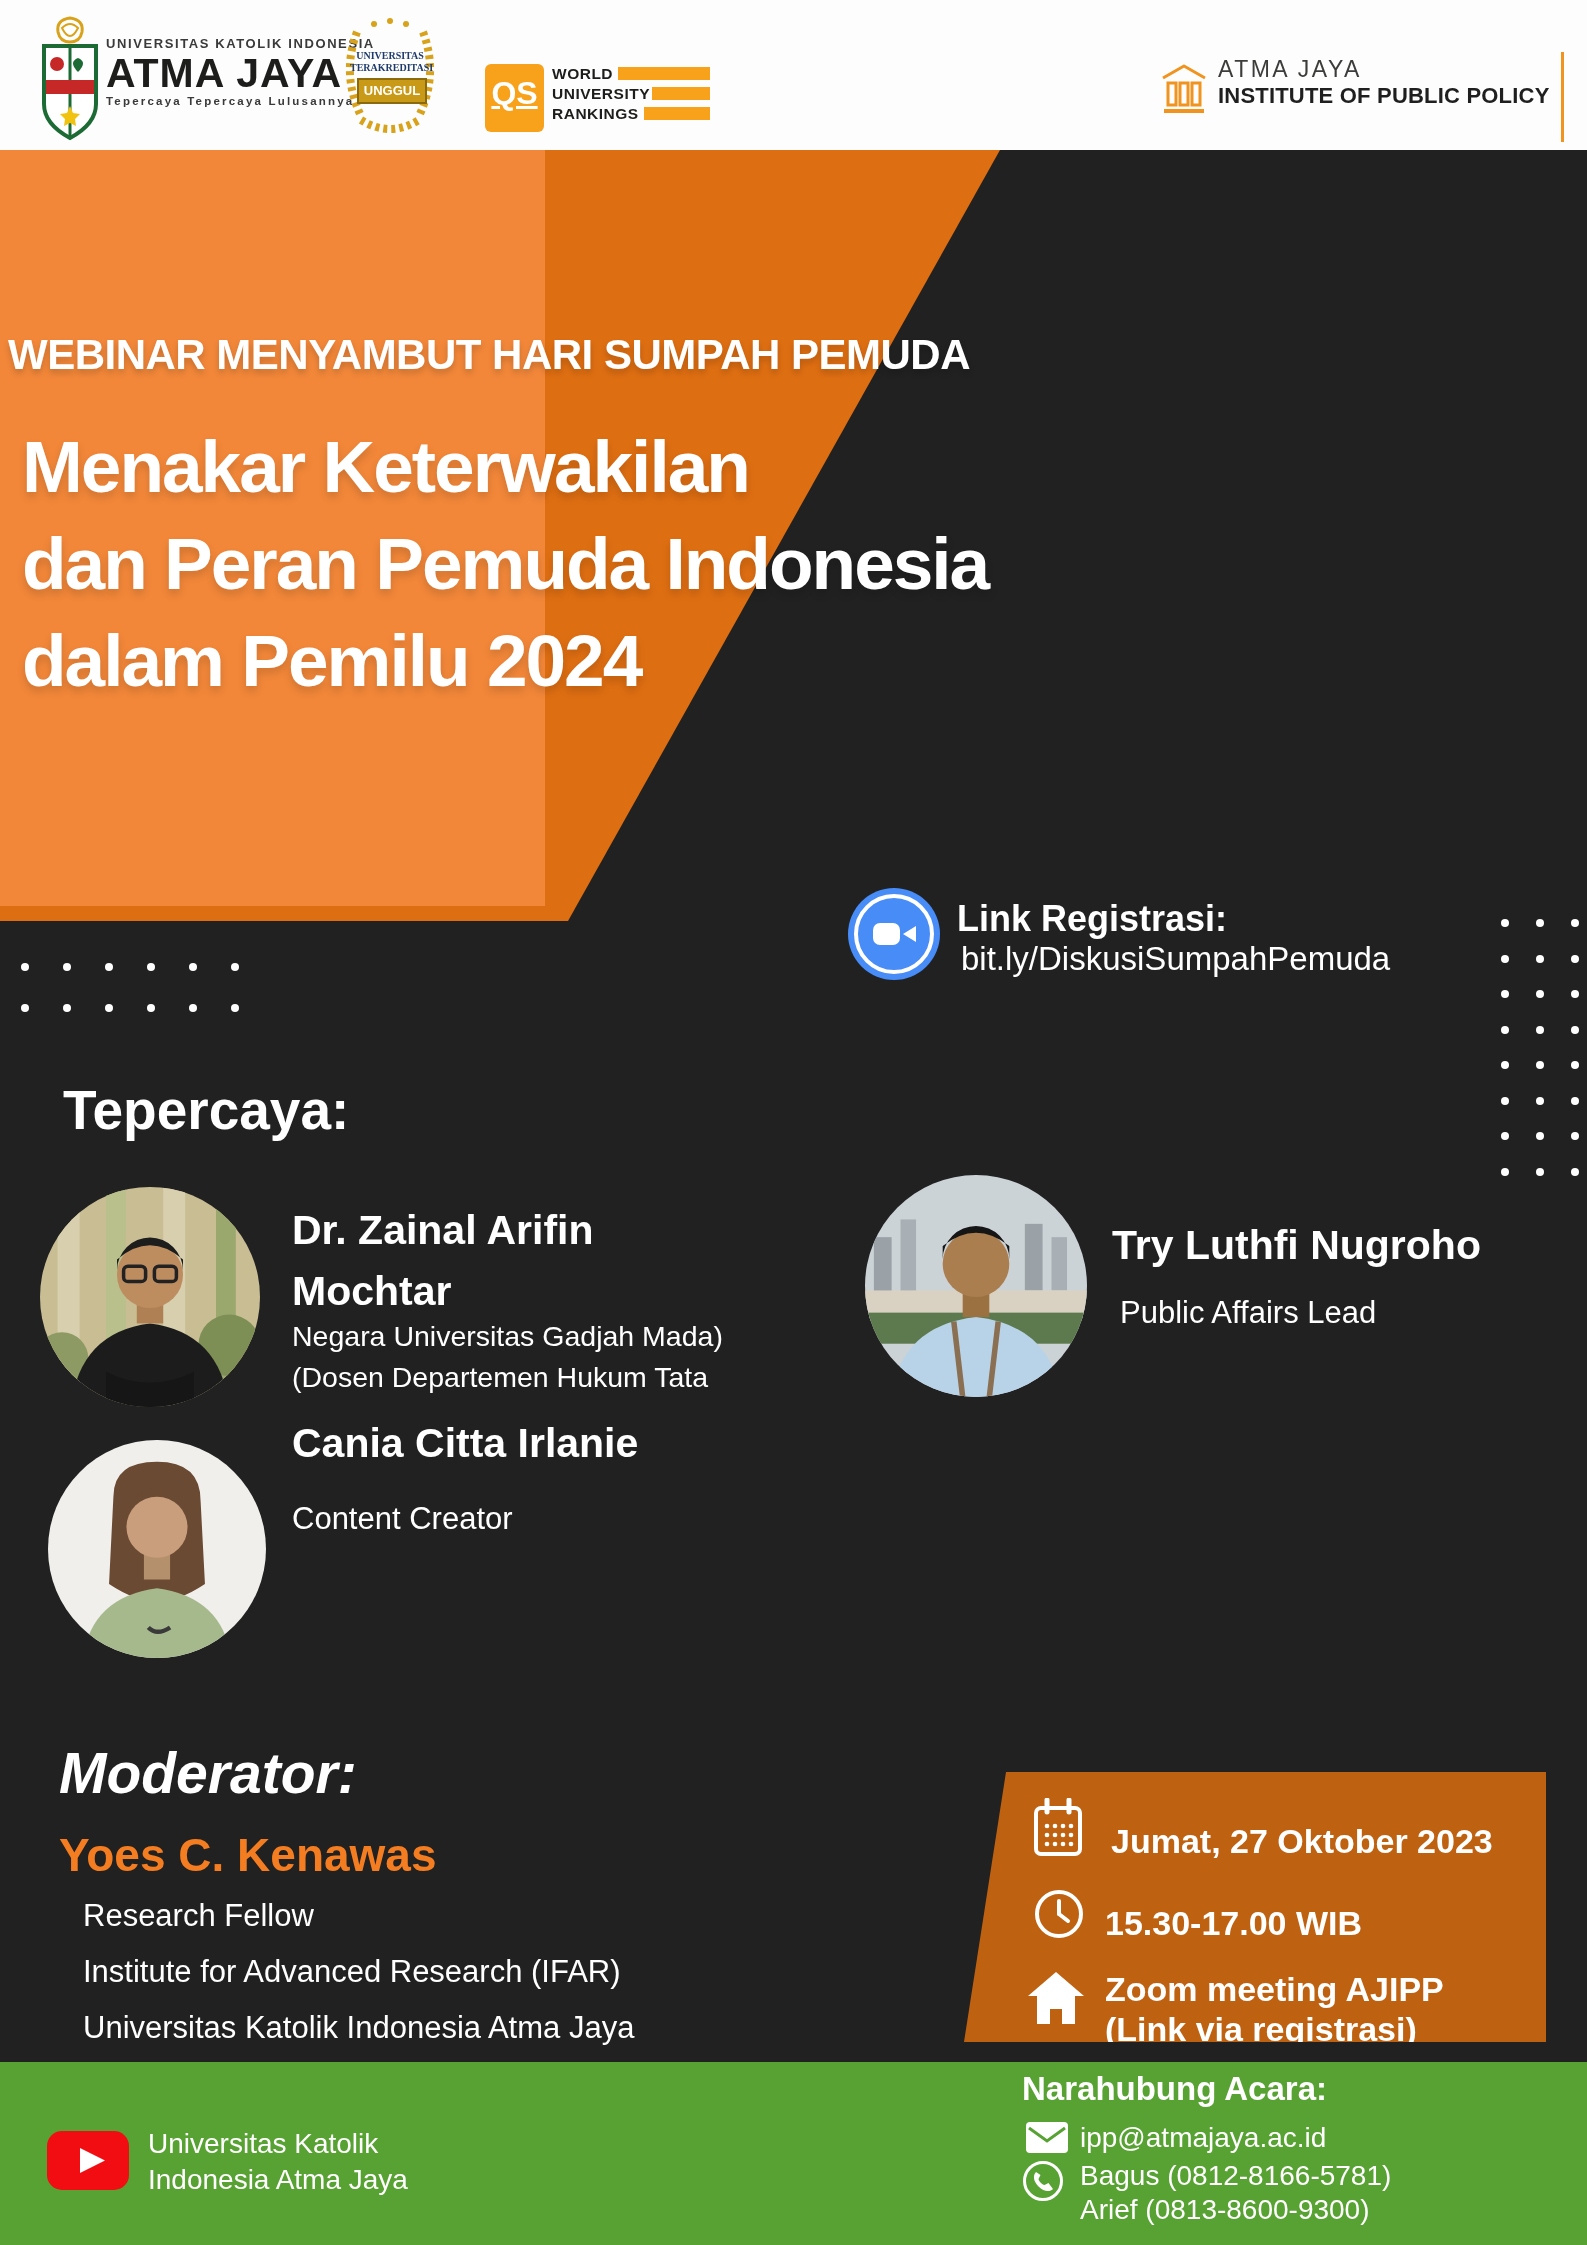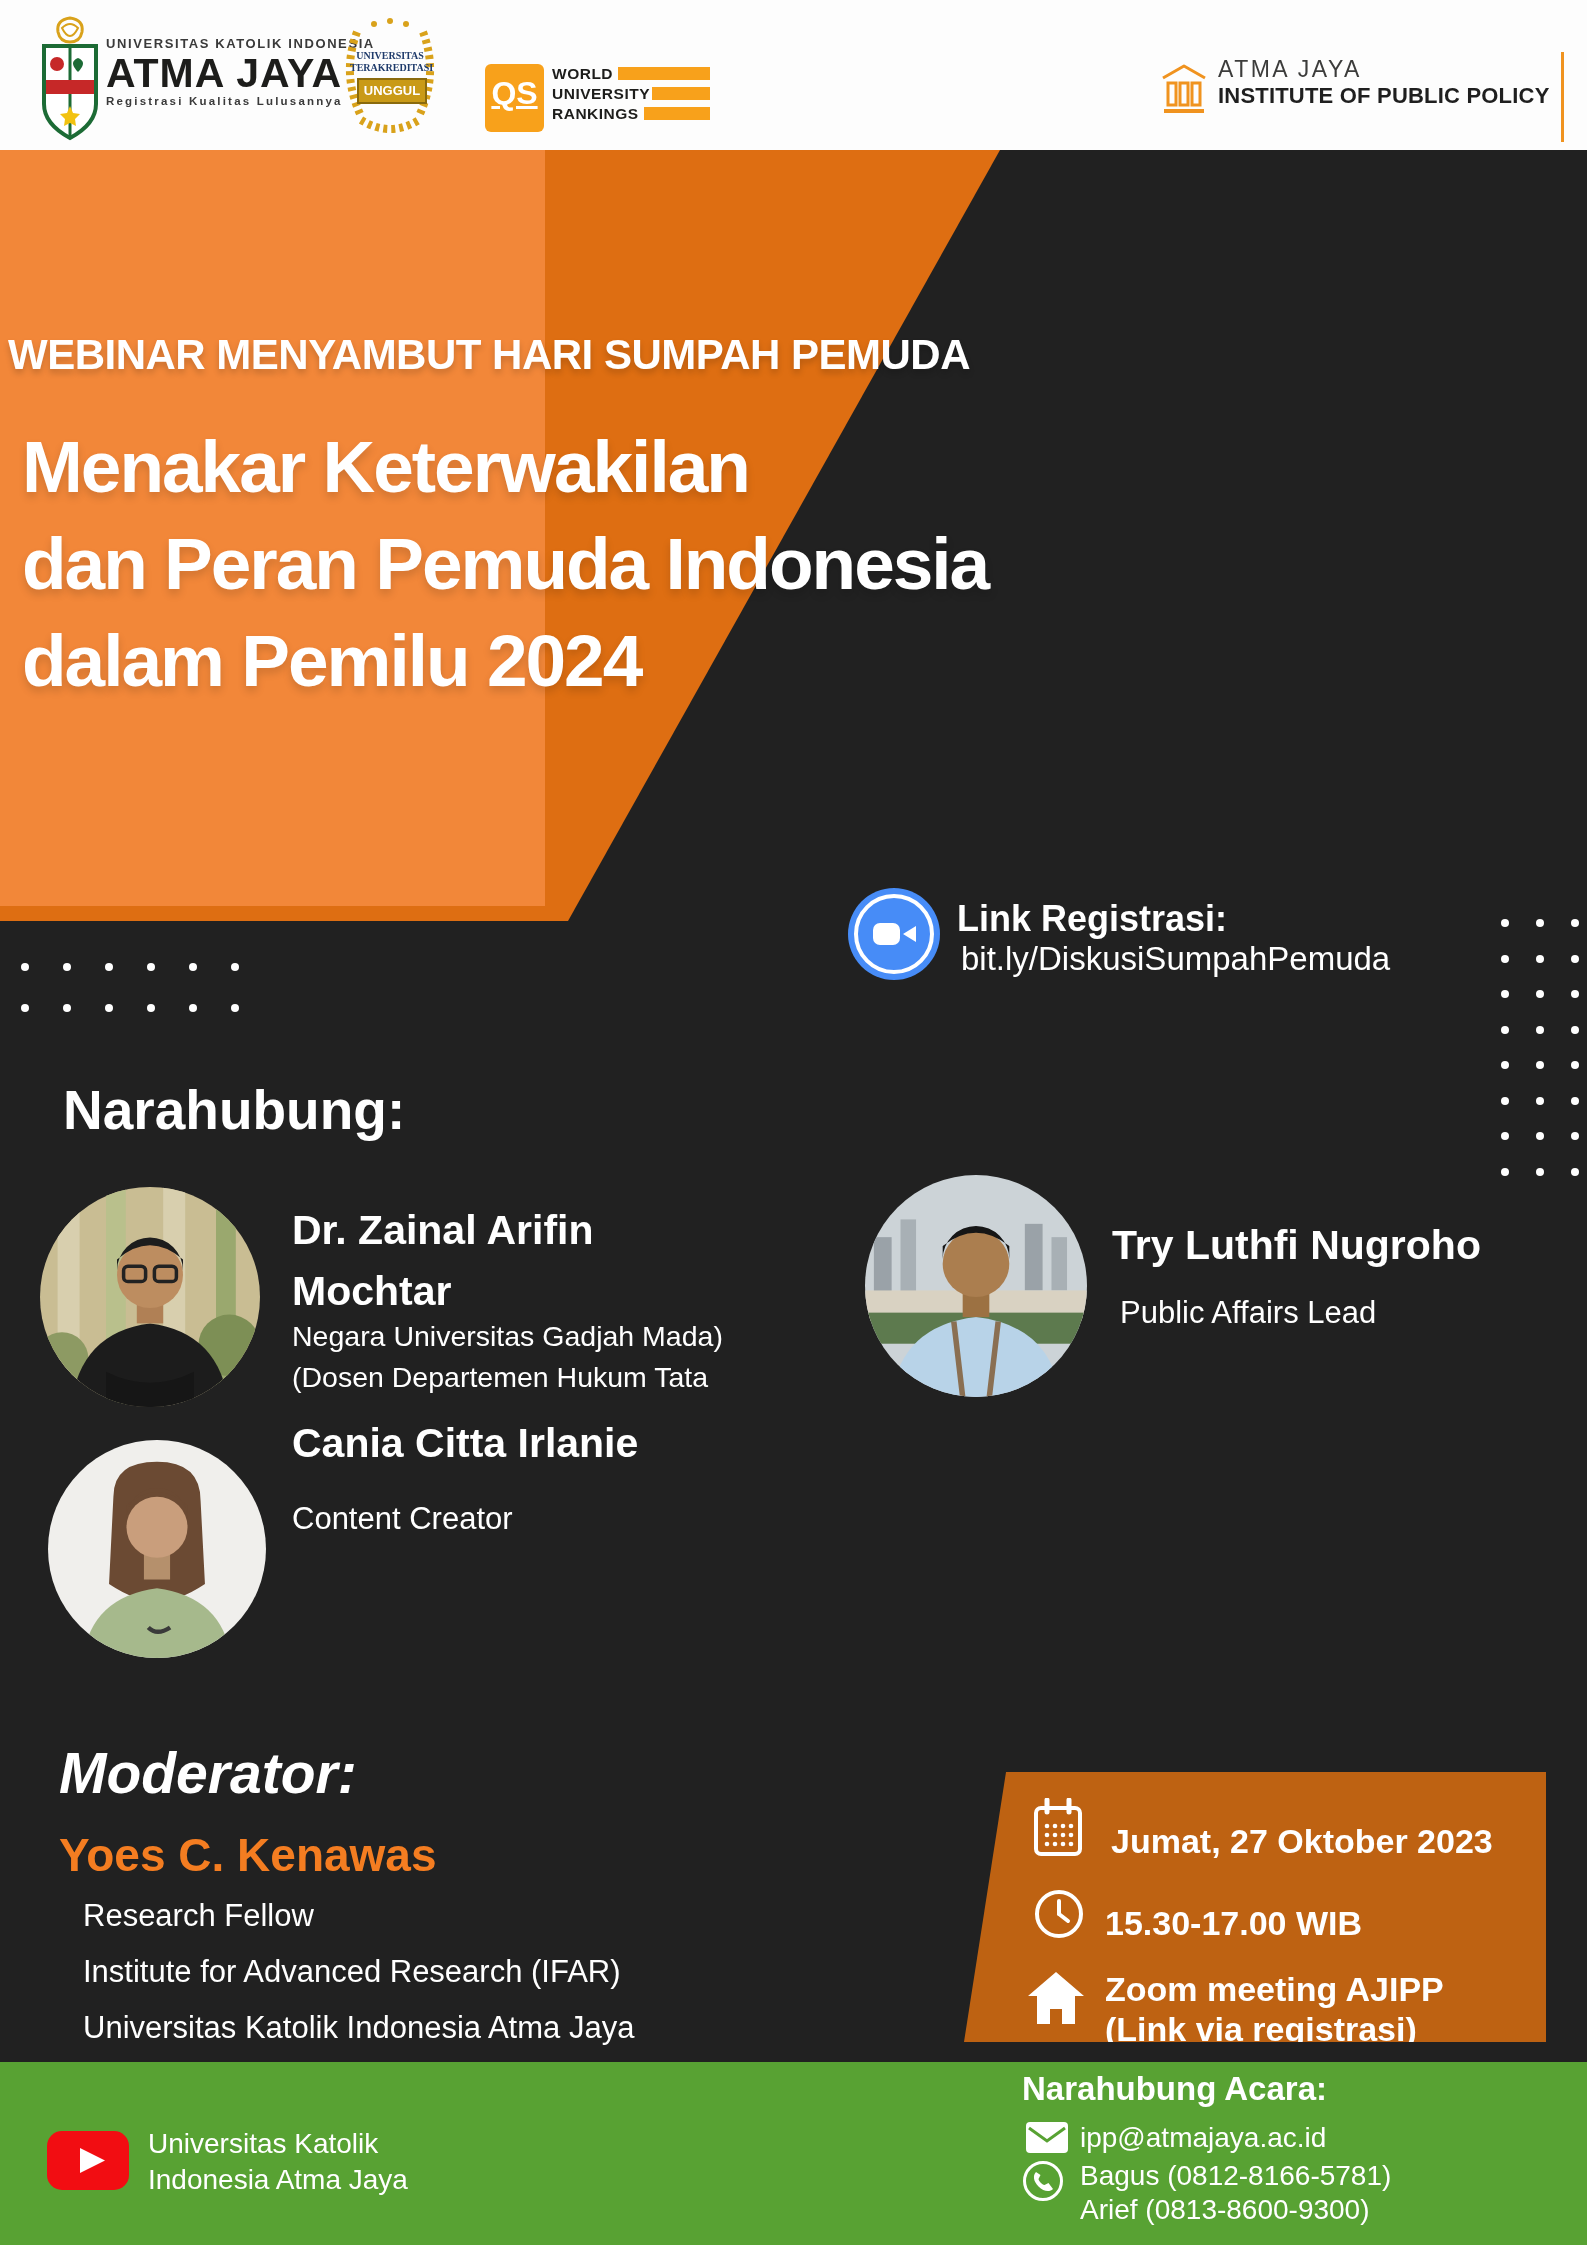--- a/index.html
+++ b/index.html
@@ -68,21 +68,21 @@
       <line x1="30" y1="34" x2="30" y2="122" stroke="#1C6B35" stroke-width="3"></line>
       <rect x="6" y="66" width="48" height="14" fill="#C62828"></rect>
       <circle cx="17" cy="50" r="7" fill="#C62828"></circle>
       <path d="M38 44 q10 4 0 14 q-10 -10 0 -14z" fill="#1C6B35"></path>
       <path d="M30 92 l3 7 7 1 -5 5 1 7 -6 -3 -6 3 1 -7 -5 -5 7 -1z" fill="#F2C210"></path>
     </svg>
 
     <div class="abs" style="left:106px;top:36px;">
       <div class="uni-small">UNIVERSITAS KATOLIK INDONESIA</div>
       <div class="uni-name">ATMA JAYA</div>
-      <div class="uni-tag">Registrasi Kualitas Lulusannya</div>
+      <div class="uni-tag">Tepercaya Tepercaya Lulusannya</div>
     </div>
 
     <div class="abs" style="left:337px;top:16px;width:106px;height:126px;">
       <svg class="abs" style="left:0;top:0;" width="106" height="126" viewBox="0 0 106 126">
         <path d="M20 16 Q4 58 24 100" fill="none" stroke="#D9A21B" stroke-width="8" stroke-dasharray="4 4"></path>
         <path d="M86 16 Q102 58 82 100" fill="none" stroke="#D9A21B" stroke-width="8" stroke-dasharray="4 4"></path>
         <path d="M24 104 Q53 122 82 104" fill="none" stroke="#D9A21B" stroke-width="8" stroke-dasharray="4 4"></path>
         <circle cx="37" cy="8" r="3" fill="#D9A21B"></circle>
         <circle cx="53" cy="5" r="3" fill="#D9A21B"></circle>
         <circle cx="69" cy="8" r="3" fill="#D9A21B"></circle>
@@ -180,21 +180,21 @@
       <span class="dot"></span>
       <span class="dot"></span>
       <span class="dot"></span>
       <span class="dot"></span>
       <span class="dot"></span>
       <span class="dot"></span>
       <span class="dot"></span>
       <span class="dot"></span>
     </div>
 
-  <div class="section-h abs" style="left:63px;top:1078px;">Narahubung:</div>
+  <div class="section-h abs" style="left:63px;top:1078px;">Tepercaya:</div>
 
   <svg class="avatar abs" style="left:40px;top:1187px;" width="220" height="220" viewBox="0 0 100 100">
     <rect width="100" height="100" fill="#c9bd93"></rect>
     <rect x="8" y="0" width="10" height="100" fill="#d8cfae"></rect>
       <rect x="30" y="0" width="9" height="100" fill="#b9c08c"></rect>
     <rect x="56" y="0" width="10" height="100" fill="#d8cfae"></rect>
       <rect x="80" y="0" width="9" height="100" fill="#9aa86e"></rect>
     <circle cx="86" cy="72" r="14" fill="#7d8f55"></circle>
       <circle cx="10" cy="78" r="12" fill="#8d9a63"></circle>
     <path d="M14 100 Q18 66 50 62 Q82 66 86 100 Z" fill="#1c1c1c"></path>

